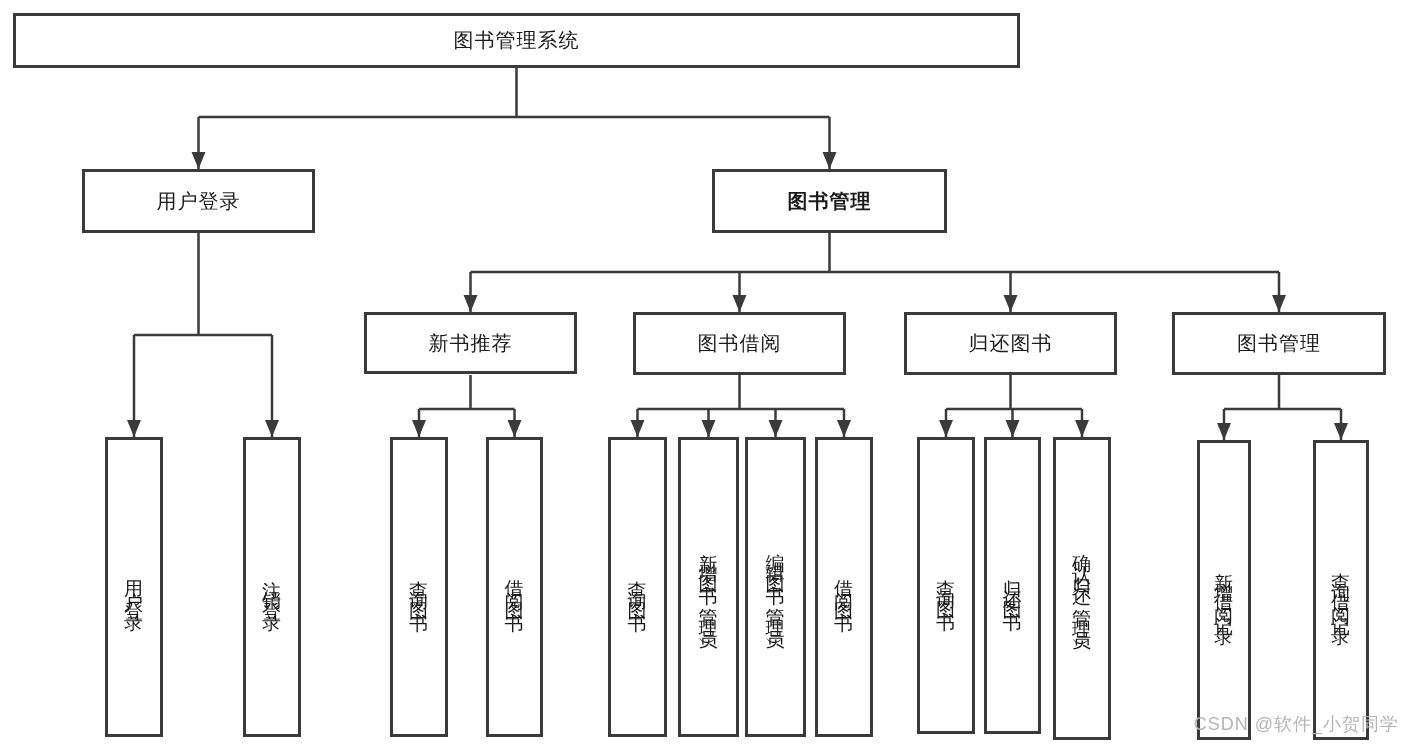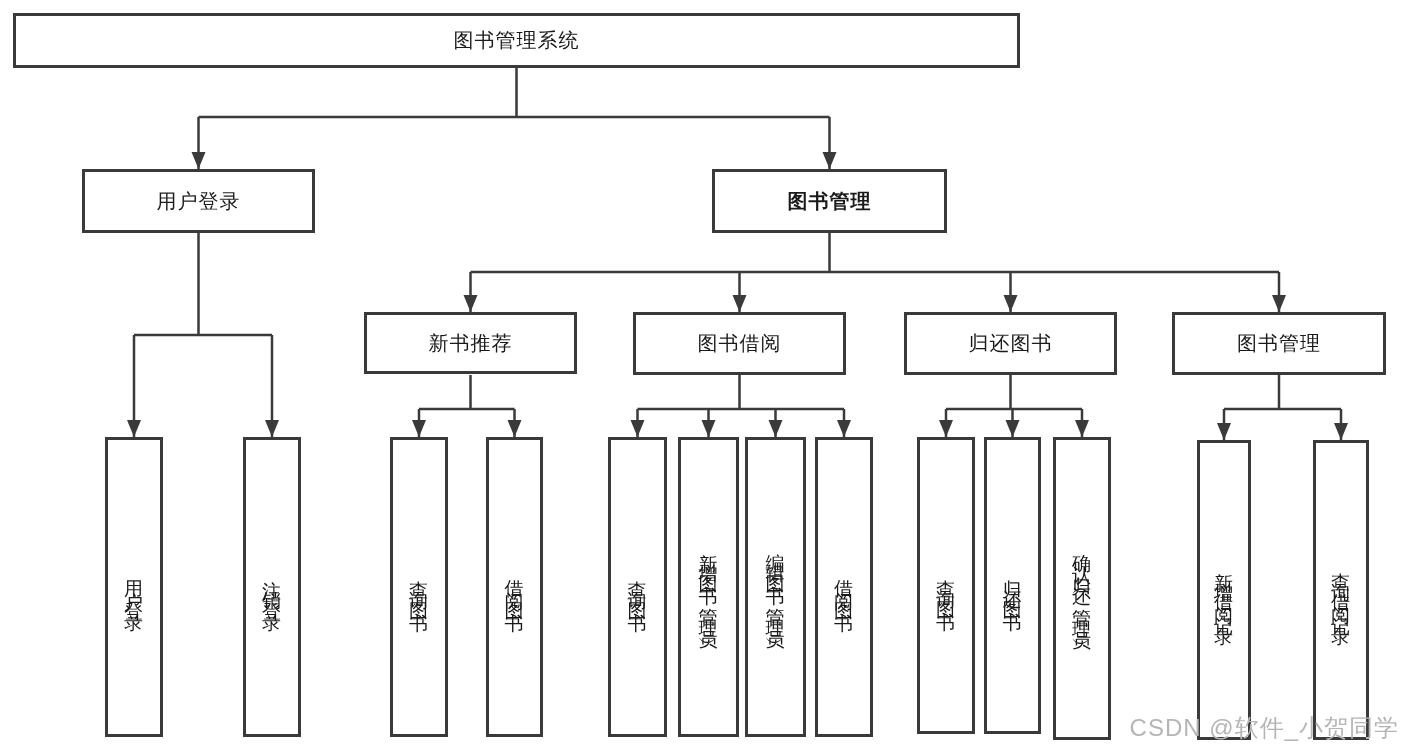--- a/index.html
+++ b/index.html
@@ -61,21 +61,21 @@
   #n-l7  { left: 815px;  top: 437px; width: 58px; height: 300px; }
   #n-l8  { left: 917px;  top: 437px; width: 58px; height: 297px; }
   #n-l9  { left: 984px;  top: 437px; width: 57px; height: 297px; }
   #n-l10 { left: 1053px; top: 437px; width: 58px; height: 303px; }
   #n-l11 { left: 1197px; top: 440px; width: 54px; height: 300px; }
   #n-l12 { left: 1313px; top: 440px; width: 56px; height: 300px; }
   #watermark {
     position: absolute;
     right: 6px;
     top: 712px;
-    font-size: 24px;
+    font-size: 18px;
     color: #b5b5b5;
     letter-spacing: 1px;
     z-index: 5;
     white-space: nowrap;
     margin-left: 44px;
   }
 </style>
 </head>
 <body>
 

